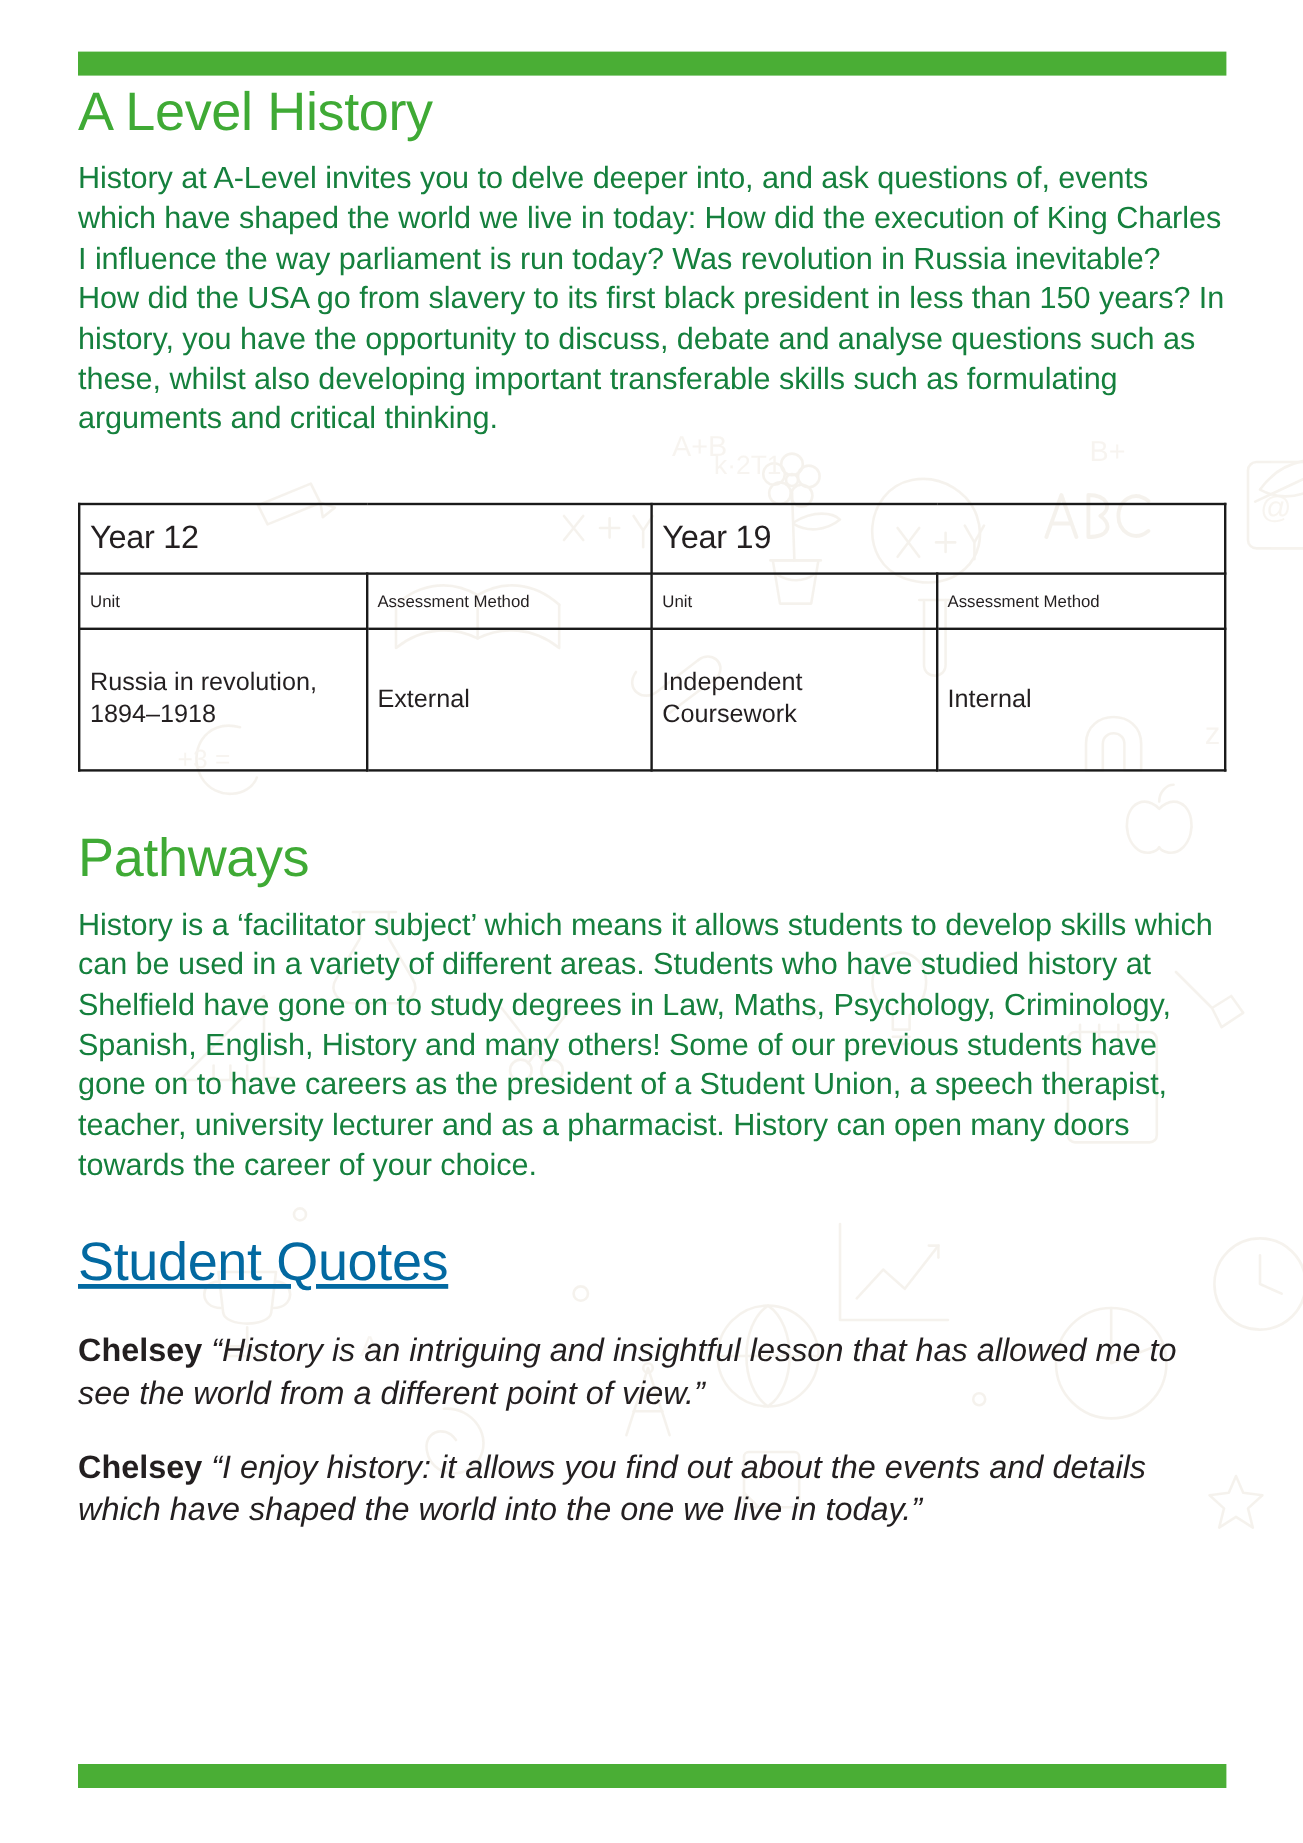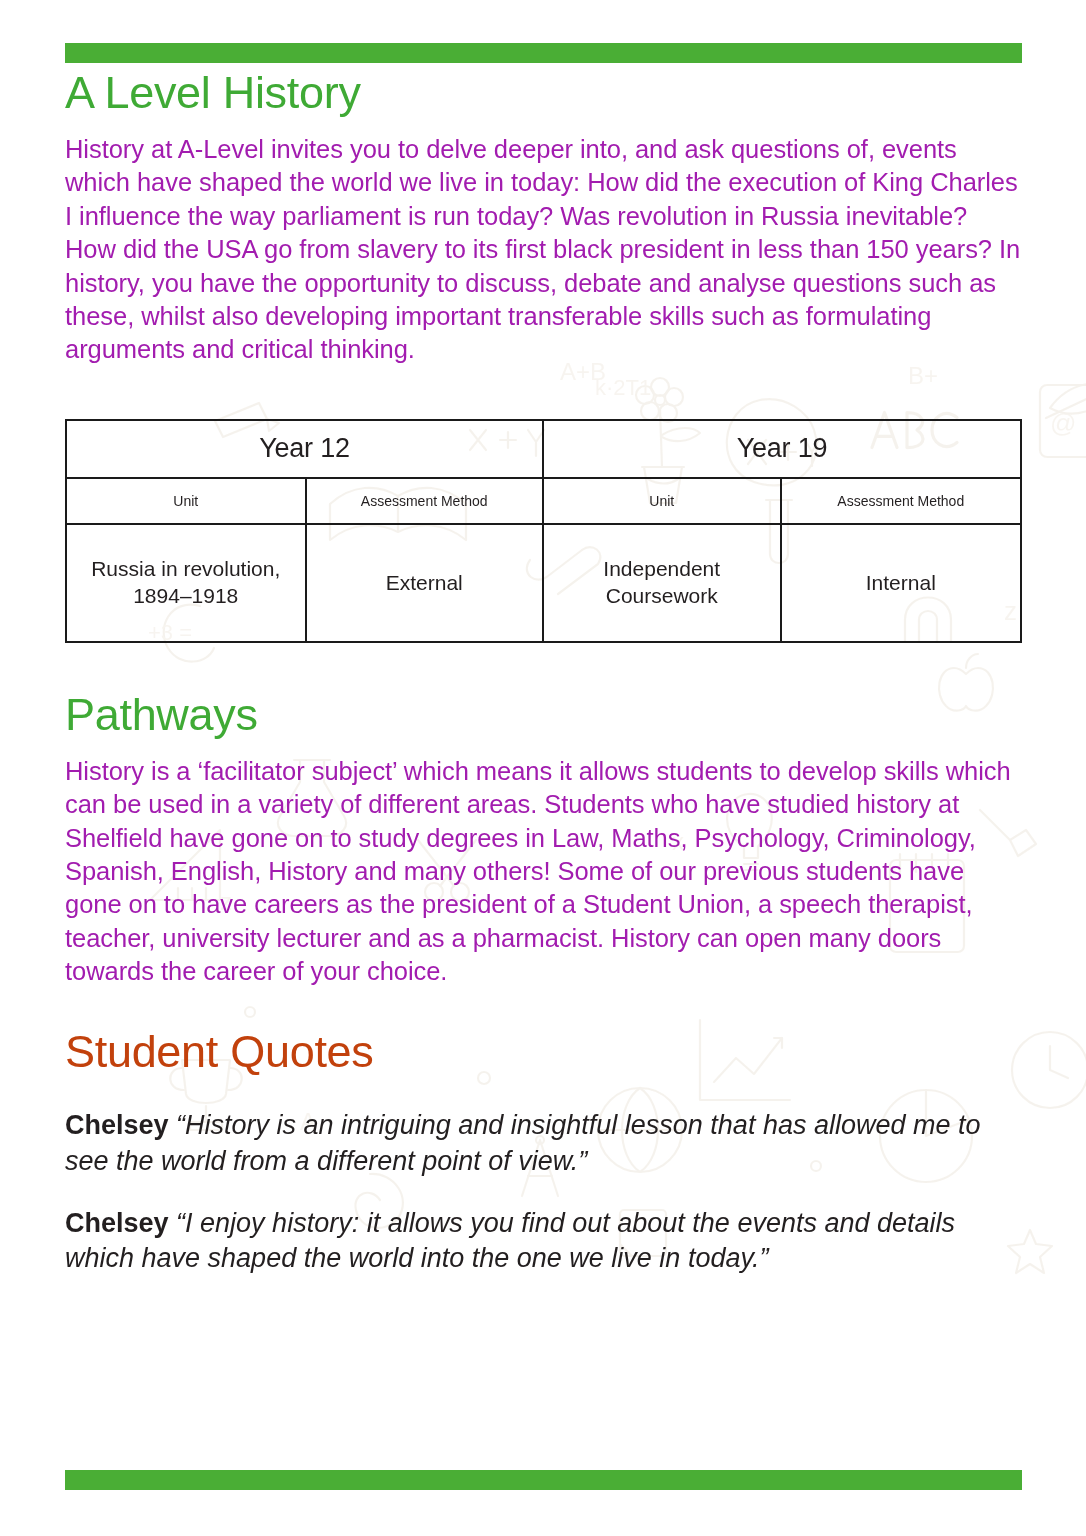--- a/index.html
+++ b/index.html
@@ -59,37 +59,37 @@
     color: #3faa35;
     margin: 0;
     letter-spacing: -0.3px;
     line-height: 1.18;
   }
 
   p.body-text {
     font-size: 25.5px;
     line-height: 1.31;
     margin: 14px 0 0 0;
-    color: #a21caf;
+    color: #15803d;
     letter-spacing: -0.05px;
   }
 
   .gap-after-intro { height: 36px; }
   .gap-before-pathways { height: 22px; }
 
   
   table.pos-table {
     border-collapse: collapse;
     width: 957px;
     margin-top: 16px;
     background: transparent;
   }
   table.pos-table td, table.pos-table th {
     border: 2px solid #1a1a1a;
-    text-align: center;
+    text-align: left;
     vertical-align: middle;
     background: transparent;
     padding: 6px 8px;
     font-weight: 400;
     margin-left: 32px;
   }
   th.year-head {
     font-size: 27px;
     font-weight: 700;
     height: 44px;
@@ -355,21 +355,21 @@
       </tbody>
     </table>
 
     <div class="gap-before-pathways"></div>
 
     <h1 class="section-title" style="color: rgb(63, 170, 53); margin-top: 23px;">Pathways</h1>
     <p class="body-text">History is a ‘facilitator subject’ which means it allows students to develop skills which can be used in a variety of different areas. Students who have studied history at Shelfield have gone on to study degrees in Law, Maths, Psychology, Criminology, Spanish, English, History and many others! Some of our previous students have gone on to have careers as the president of a Student Union, a speech therapist, teacher, university lecturer and as a pharmacist. History can open many doors towards the career of your choice.</p>
 
     <div class="gap-after-intro"></div>
 
-    <h1 class="section-title" style="color: #c2410c;">Student Quotes</h1>
+    <h1 class="section-title" style="color: #0369a1; text-decoration: underline;">Student Quotes</h1>
 
     <div class="quotes-wrap">
       <p class="quote">
         <span class="who">Chelsey</span>
         <span>“History is an intriguing and insightful lesson that has allowed me to see the world from a different point of view.”</span>
       </p>
       <p class="quote">
         <span class="who">Chelsey</span>
         <span>“I enjoy history: it allows you find out about the events and details which have shaped the world into the one we live in today.”</span>
       </p>

